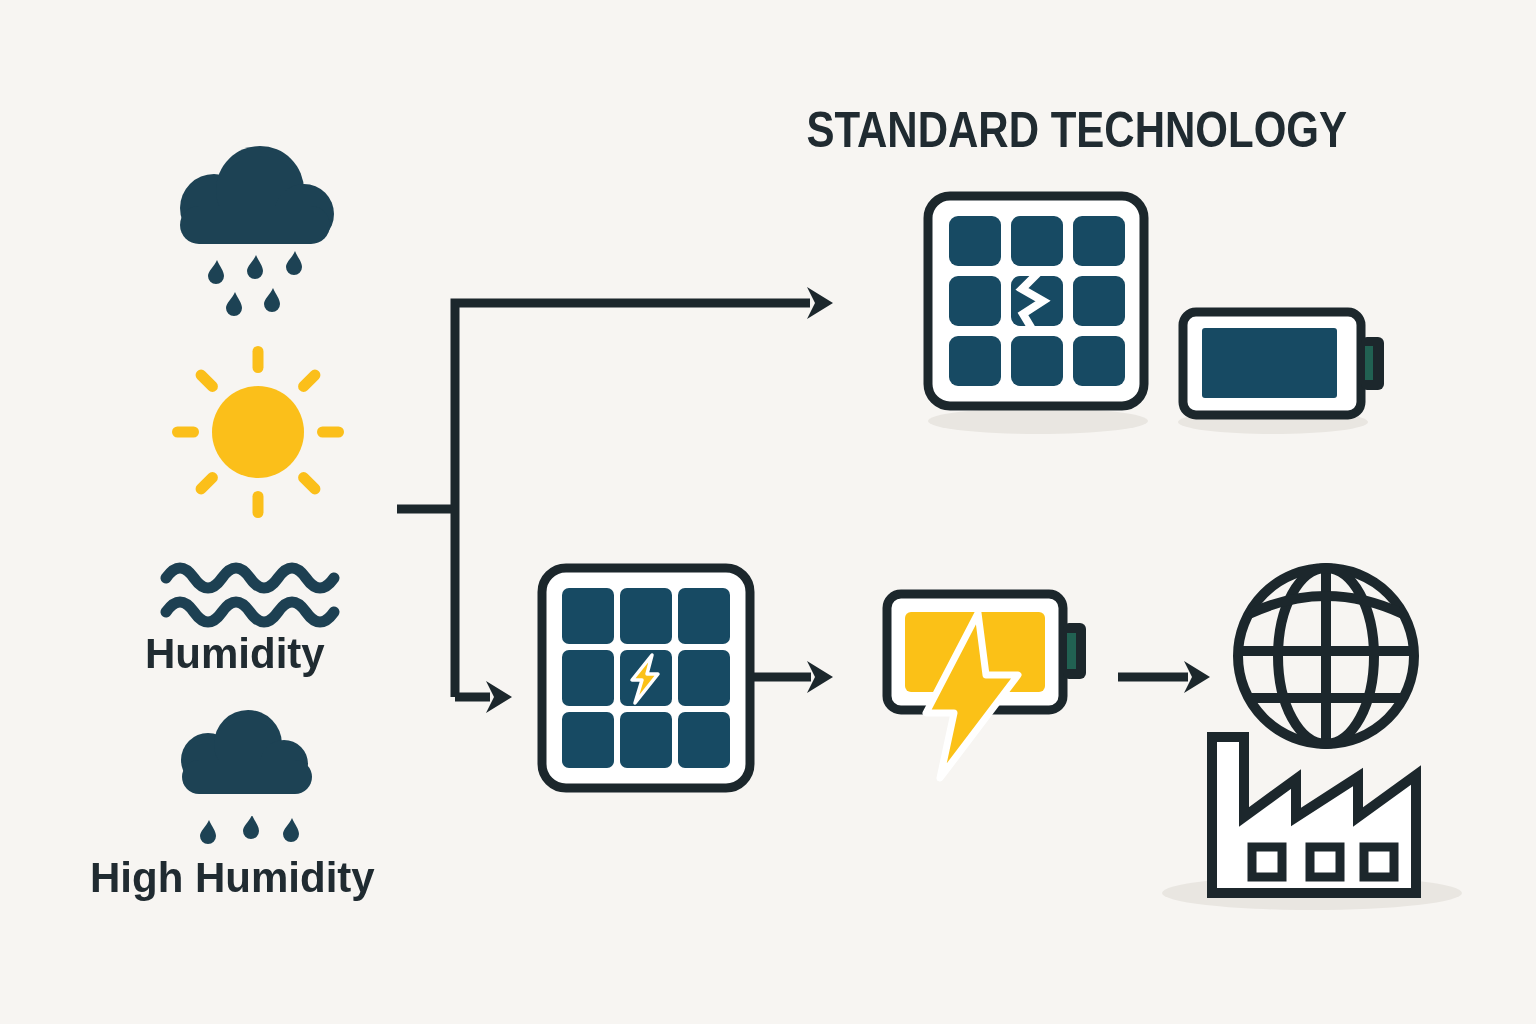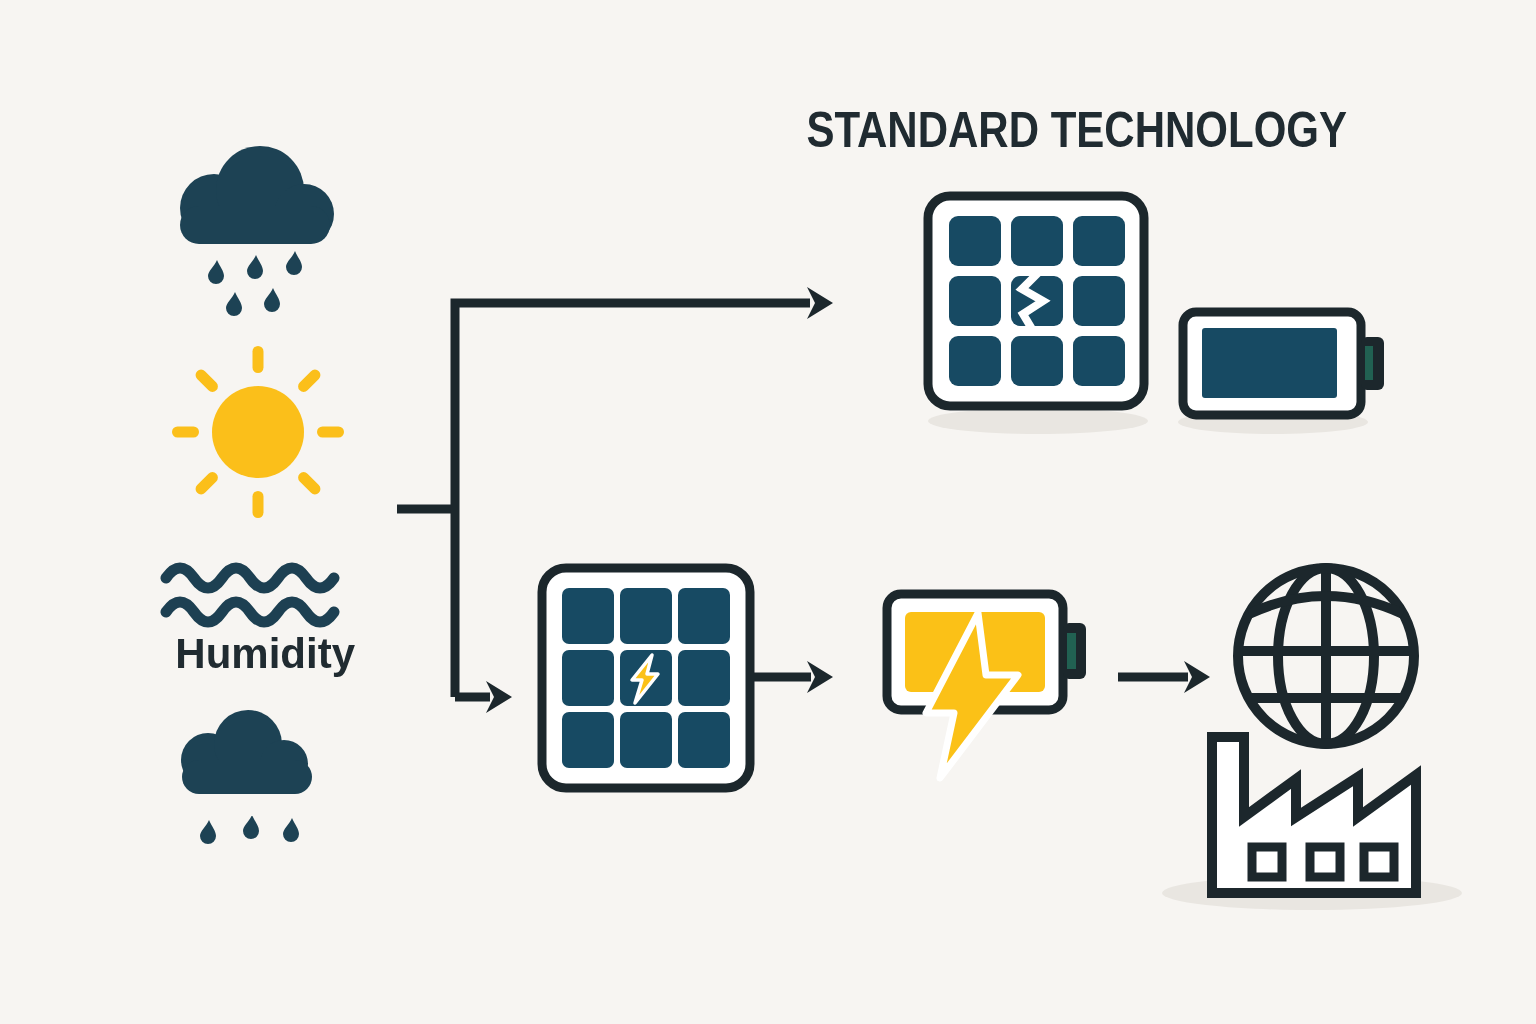--- a/index.html
+++ b/index.html
@@ -5,21 +5,21 @@
   html,body{margin:0;padding:0;}
   body{background:#f7f5f2;}
   .canvas{
     position:relative;width:1536px;height:1024px;overflow:hidden;
     background:var(--bg,#f7f5f2);
     font-family:"Liberation Sans",sans-serif;
   }
   .abs{position:absolute;}
   .label{
     font-weight:700;color:var(--text,#202b31);
-    text-align:right;white-space:nowrap;line-height:1.05;
+    text-align:left;white-space:nowrap;line-height:1.05;
   }
   .scale-x{display:inline-block;transform-origin:center;}
   .shadow{
     background:var(--shadow,#e9e6e1);
     border-radius:50%;
   }
   
   .ink-f{fill:var(--ink,#1c272c);}
   .ink-s{stroke:var(--ink,#1c272c);fill:none;}
   .ink-s-fill{stroke:var(--ink,#1c272c);fill:var(--panel-fill,#ffffff);}
@@ -81,20 +81,21 @@
     <circle class="cloud-f" cx="36" cy="52" r="27"></circle>
     <circle class="cloud-f" cx="76" cy="36" r="34"></circle>
     <circle class="cloud-f" cx="112" cy="56" r="24"></circle>
     <rect class="cloud-f" x="10" y="52" width="130" height="34" rx="17"></rect>
   </svg>
   <svg class="abs" style="left:192px;top:816px" width="112" height="46" viewBox="0 0 112 46">
     <use href="#droplet" class="cloud-f" transform="translate(13,16)"></use>
     <use href="#droplet" class="cloud-f" transform="translate(56,11)"></use>
     <use href="#droplet" class="cloud-f" transform="translate(96,14)"></use>
   </svg>
+  <div class="abs label" style="left:90px;top:856px;width:340px;font-size:42px">High Humidity</div>
 
   <svg class="abs" style="left:390px;top:280px" width="460" height="440" viewBox="0 0 460 440">
     <path class="ink-s" stroke-width="9" d="M7,229 H65"></path>
     <path class="ink-s" stroke-width="9" stroke-linejoin="miter" d="M65,417 V23 H420"></path>
     <polygon class="ink-f" points="443,23 417,7 425,23 417,39"></polygon>
     <path class="ink-s" stroke-width="9" d="M65,417 H100"></path>
     <polygon class="ink-f" points="122,417 96,401 104,417 96,433"></polygon>
   </svg>
 
   <div class="abs label" style="left:755px;top:104px;width:630px;font-size:50px">

